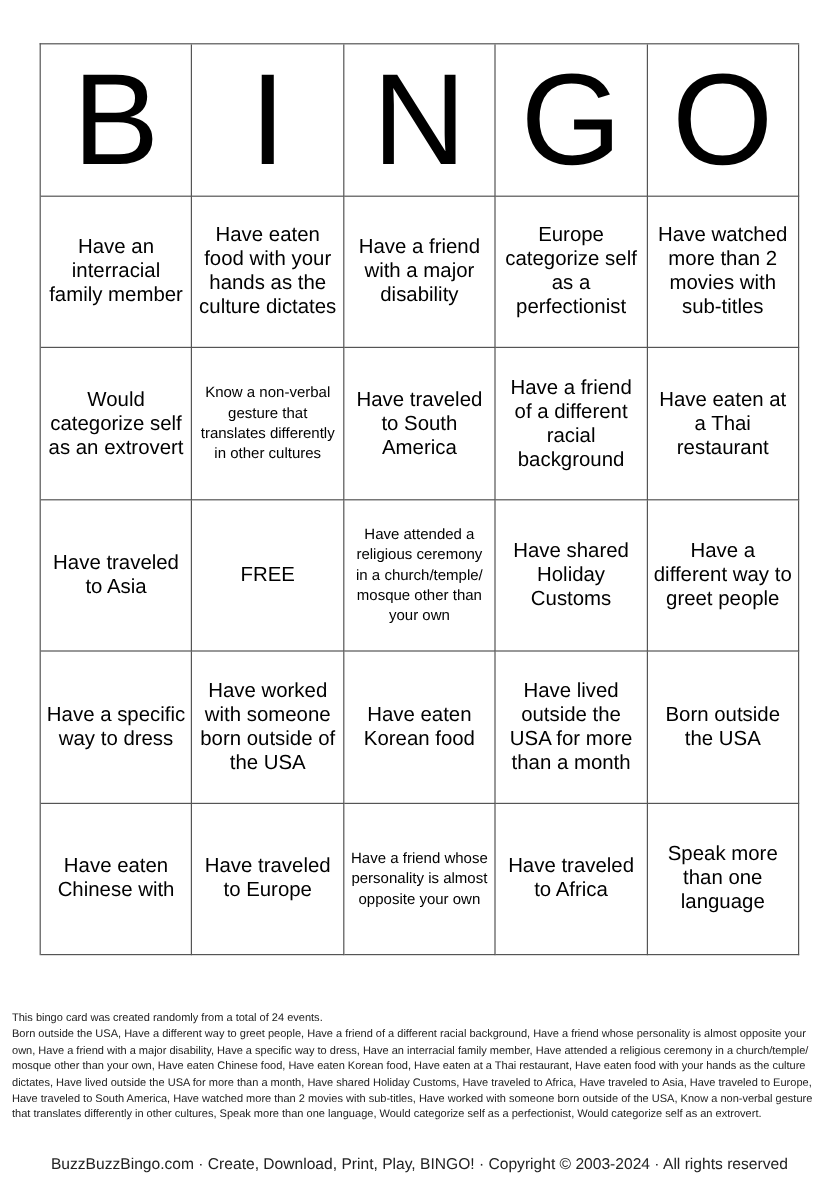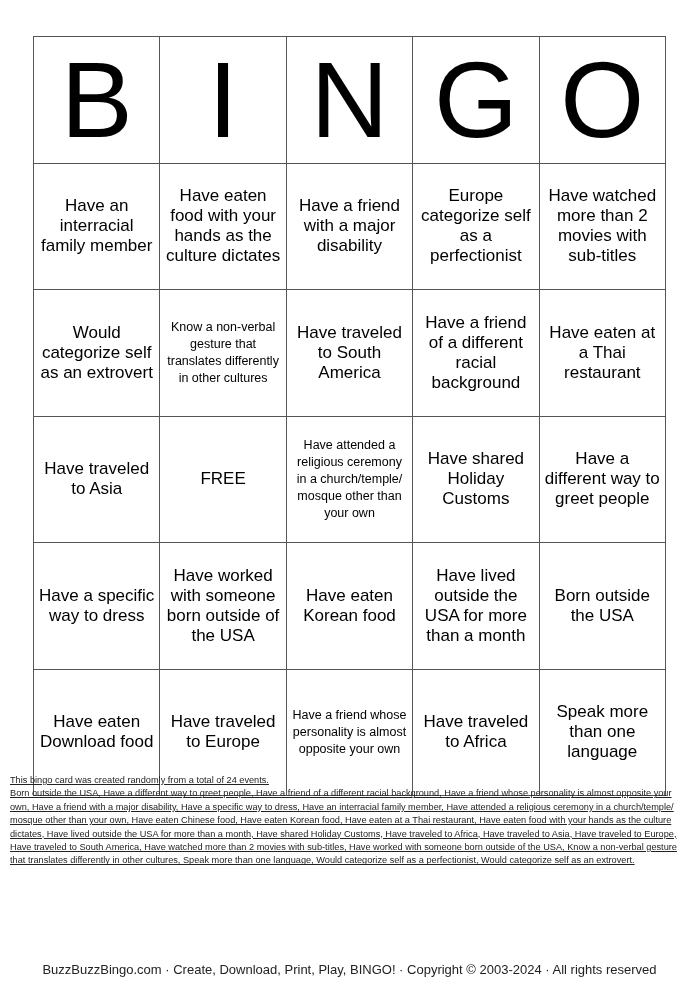--- a/index.html
+++ b/index.html
@@ -1,21 +1,21 @@
 <!DOCTYPE html>
 <html><head>
 <meta charset="utf-8">
 <style>
   html, body { margin:0; padding:0; background:#fff; }
   body { width:699px; height:989px; position:relative; font-family:"Liberation Sans", sans-serif; color:#000; overflow:hidden; }
   .grid { position:absolute; left:33px; top:36px; width:633px; height:760px; display:grid; grid-template-columns:repeat(5,1fr); grid-template-rows:repeat(6,1fr); border-left:1px solid #555; border-top:1px solid #555; box-sizing:border-box; }
   .cell { border-right:1px solid #555; border-bottom:1px solid #555; display:flex; align-items:center; justify-content:center; text-align:center; padding:4px 5px; box-sizing:border-box; font-size:17px; line-height:20px; overflow:hidden; }
   .cell.small { font-size:12.5px; line-height:17px; }
   .cell.head { font-size:108px; line-height:108px; padding:0; }
-  .desc { position:absolute; left:10px; top:774px; width:682px; font-size:9.2px; line-height:13.4px; color:#222;text-decoration:underline; }
+  .desc { position:absolute; left:10px; top:842px; width:682px; font-size:9.2px; line-height:13.4px; color:#222; }
   .footer { position:absolute; left:0; top:962px; width:699px; text-align:center; font-size:13px; color:#222; }
 </style>
 </head>
 <body>
 
 <div class="grid" id="grid">
     <div class="cell head">B</div>
     <div class="cell head">I</div>
     <div class="cell head">N</div>
     <div class="cell head">G</div>
@@ -33,21 +33,21 @@
     <div class="cell">Have traveled to Asia</div>
     <div class="cell">FREE</div>
     <div class="cell small">Have attended a religious ceremony in a church/temple/ mosque other than your own</div>
     <div class="cell">Have shared Holiday Customs</div>
     <div class="cell">Have a different way to greet people</div>
     <div class="cell">Have a specific way to dress</div>
     <div class="cell">Have worked with someone born outside of the USA</div>
     <div class="cell">Have eaten Korean food</div>
     <div class="cell">Have lived outside the USA for more than a month</div>
     <div class="cell">Born outside the USA</div>
-    <div class="cell">Have eaten Download food</div>
+    <div class="cell">Have eaten Chinese with</div>
     <div class="cell">Have traveled to Europe</div>
     <div class="cell small">Have a friend whose personality is almost opposite your own</div>
     <div class="cell">Have traveled to Africa</div>
     <div class="cell">Speak more than one language</div>
   </div>
 
 <div class="desc">
   <div>This bingo card was created randomly from a total of 24 events.</div>
   <div>Born outside the USA, Have a different way to greet people, Have a friend of a different racial background, Have a friend whose personality is almost opposite your own, Have a friend with a major disability, Have a specific way to dress, Have an interracial family member, Have attended a religious ceremony in a church/temple/ mosque other than your own, Have eaten Chinese food, Have eaten Korean food, Have eaten at a Thai restaurant, Have eaten food with your hands as the culture dictates, Have lived outside the USA for more than a month, Have shared Holiday Customs, Have traveled to Africa, Have traveled to Asia, Have traveled to Europe, Have traveled to South America, Have watched more than 2 movies with sub-titles, Have worked with someone born outside of the USA, Know a non-verbal gesture that translates differently in other cultures, Speak more than one language, Would categorize self as a perfectionist, Would categorize self as an extrovert.</div>
 </div>

